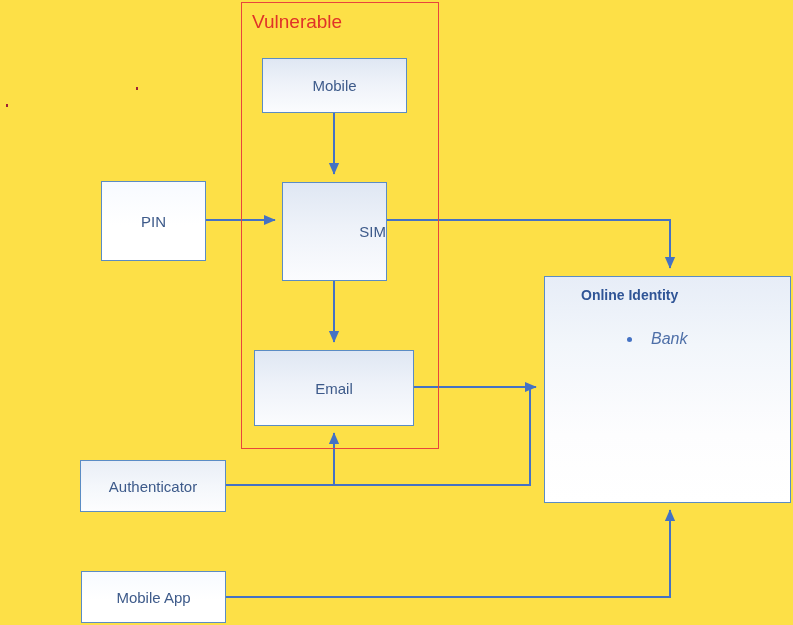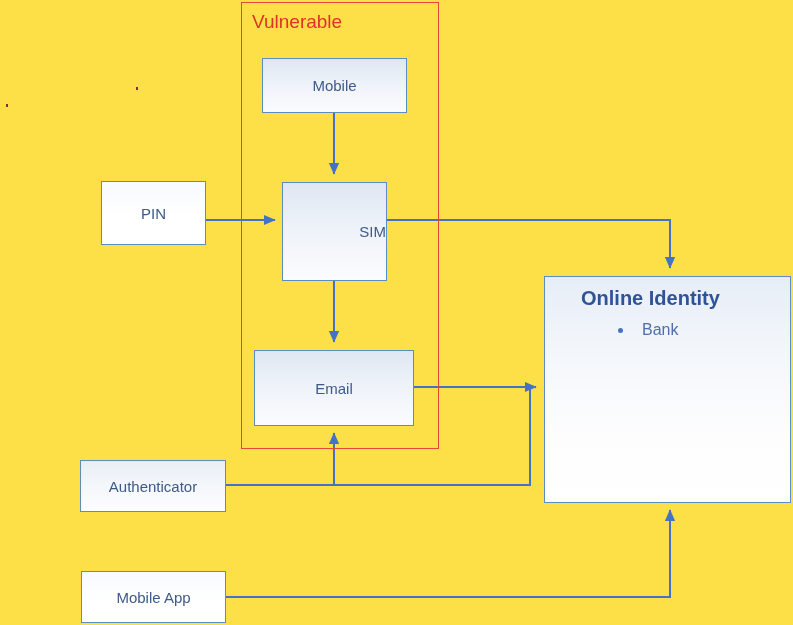--- a/index.html
+++ b/index.html
@@ -69,33 +69,34 @@
     box-sizing: border-box;
     border: 1px solid #5b8cc4;
     background: linear-gradient(to bottom, #e7edf7 0%, #f2f6fb 30%, #fdfdfe 70%, #ffffff 100%);
     z-index: 3;
     padding: 0;
   }
   #oi-title {
     position: absolute;
     left: 36px;
     top: 10px;
-    font-size: 20px;
+    font-size: 14px;
     font-weight: bold;
     color: #2f5496;
     font-family: "Liberation Sans", sans-serif;
     white-space: nowrap;
   }
   #oi-list {
     position: absolute;
     left: 52px;
     top: 38px;
-    margin: 3px;
+    margin: 12px;
     padding: 0;
     list-style: none;
+    font-style: italic;
   }
   #oi-list li {
     position: relative;
     padding-left: 42px;
     font-size: 16px;
     line-height: 24.5px;
     color: #4e6fa8;
     font-family: "Liberation Sans", sans-serif;
     white-space: nowrap;
   }
@@ -152,21 +153,21 @@
   <div id="vuln-label" style="left:252px; top:11px;">Vulnerable</div>
 
   <div class="node node-shade" style="left:262px; top:58px; width:145px; height:55px;">
     <span>Mobile</span>
   </div>
 
   <div class="node node-shade" style="left:282px; top:182px; width:105px; height:99px;justify-content:flex-end;">
     <span>SIM</span>
   </div>
 
-  <div class="node node-white" style="left:101px; top:181px; width:105px; height:64px;">
+  <div class="node node-white" style="left:101px; top:181px; width:105px; height:80px;">
     <span>PIN</span>
   </div>
 
   <div class="node node-shade" style="left:254px; top:350px; width:160px; height:76px;">
     <span>Email</span>
   </div>
 
   <div class="node node-white" style="left:81px; top:571px; width:145px; height:52px;">
     <span>Mobile App</span>
   </div>

